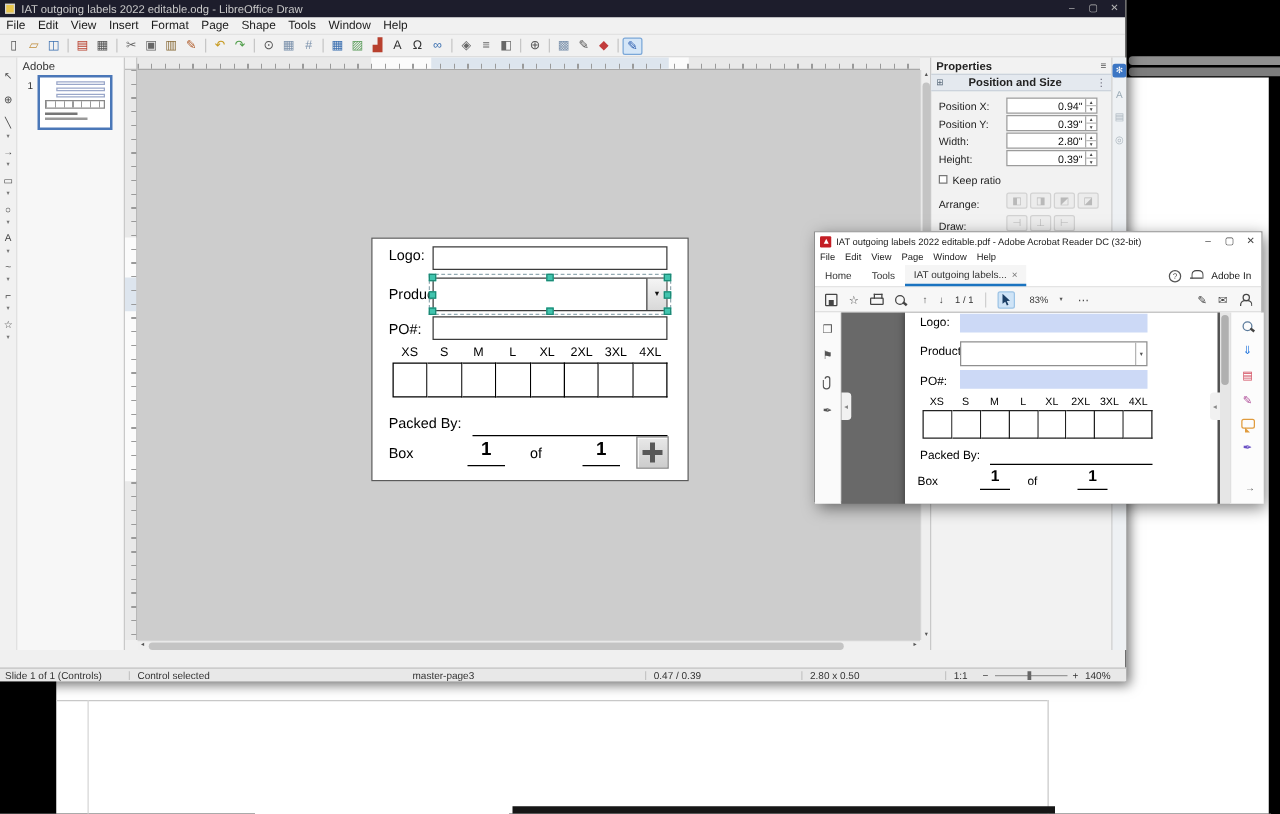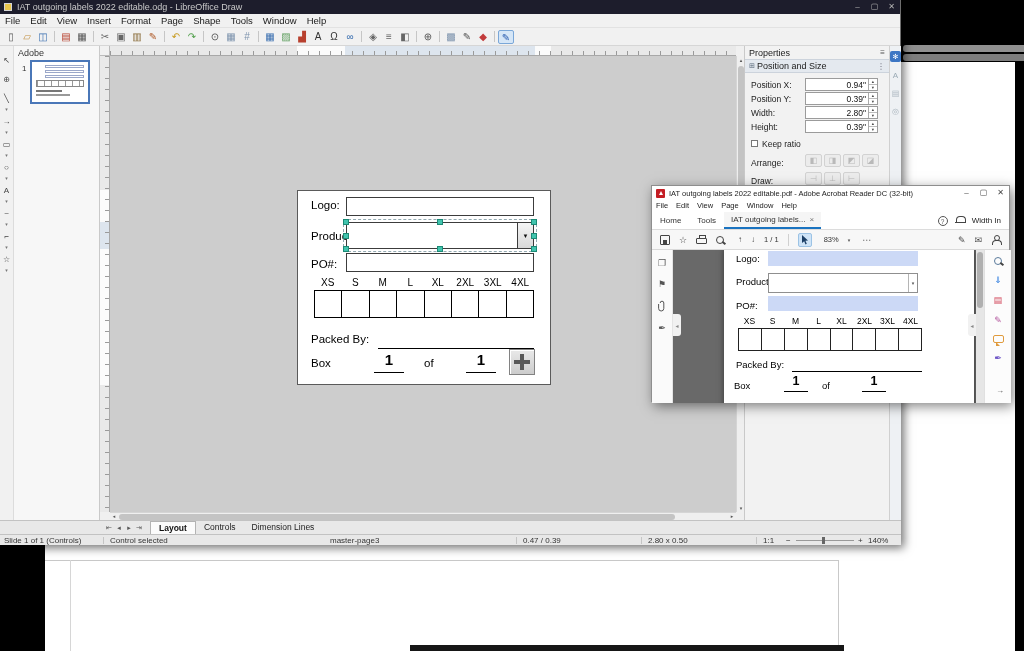--- a/index.html
+++ b/index.html
@@ -247,27 +247,27 @@
   </div>
   <div class="abs" style="left:110px;top:512px;width:626px;height:8px;background:#efefef;border-top:1px solid #d5d5d5">
     <span class="abs" style="left:0;top:0;width:8px;height:8px;font-size:5px;line-height:7px;text-align:center;color:#555">◂</span>
     <div class="abs" style="left:9px;top:1px;width:556px;height:6px;background:#c4c4c4;border-radius:3px"></div>
     <span class="abs" style="right:0;top:0;width:8px;height:8px;font-size:5px;line-height:7px;text-align:center;color:#555">▸</span>
   </div>
   <div class="abs" style="left:736px;top:512px;width:8px;height:8px;background:#efefef"></div>
 
   <div class="abs" style="left:744px;top:46px;width:145px;height:474px;background:#f2f2f2;border-left:1px solid #c9c9c9">
     <div class="row" style="height:13px;padding:0 4px">
-      <span style="font-size:9px;font-weight:normal;color:#222">Properties</span>
+      <span style="font-size:9px;font-weight:bold;color:#222">Properties</span>
       <span class="sp"></span>
       <span style="font-size:8px;color:#555">≡</span>
     </div>
     <div class="row" style="height:14px;background:#e4e9ef;border-top:1px solid #ccd3dc;border-bottom:1px solid #ccd3dc;padding:0 4px">
       <span style="font-size:7px;color:#567">⊞</span>
-      <span style="font-size:9px;font-weight:normal;color:#222;margin-left:2px">Position and Size</span>
+      <span style="font-size:9px;font-weight:bold;color:#222;margin-left:20px">Position and Size</span>
       <span class="sp"></span>
       <span style="font-size:8px;color:#667">⋮</span>
     </div>
     <span class="fldl" style="left:6px;top:34px">Position X:</span>
     <div class="fldb" style="left:60px;top:32px">
       <span class="fldv">0.94"</span>
       <span class="spinb">
           <span>▴</span>
           <span style="border-top:1px solid #bbb">▾</span>
         </span>
@@ -313,29 +313,20 @@
     </div>
   </div>
 
   <div class="abs" style="left:889px;top:46px;width:12px;height:474px;background:#eef1f4;border-left:1px solid #d0d0d0;display:flex;flex-direction:column;align-items:center;padding-top:5px">
     <span style="width:11px;height:11px;background:#3c76c4;border-radius:2px;color:#fff;font-size:7px;line-height:11px;text-align:center;flex:none">✻</span>
     <span style="margin-top:9px;font-size:8px;color:#9aaab5;flex:none">A</span>
     <span style="margin-top:9px;font-size:8px;color:#aab5bd;flex:none">▤</span>
     <span style="margin-top:9px;font-size:8px;color:#aab5bd;flex:none">◎</span>
   </div>
 
-  <div class="row abs" style="left:0;top:520px;width:901px;height:14px;background:#e8e8e8;border-top:1px solid #c2c2c2;padding-left:104px">
-    <span class="navb">⇤</span>
-    <span class="navb">◂</span>
-    <span class="navb">▸</span>
-    <span class="navb">⇥</span>
-    <span style="margin-left:6px;padding:0 8px;font-size:8.5px;font-weight:bold;color:#111;background:#fbfbfb;border:1px solid #b3b3b3;border-bottom:none;height:13px;line-height:13px;flex:none">Layout</span>
-    <span style="padding:0 8px;font-size:8.5px;color:#222;height:13px;line-height:13px;flex:none">Controls</span>
-    <span style="padding:0 8px;font-size:8.5px;color:#222;height:13px;line-height:13px;flex:none">Dimension Lines</span>
-  </div>
 
   <div class="abs" style="left:0;top:534px;width:901px;height:11px;background:#e8e8e8;border-top:1px solid #c2c2c2;font-size:8px;color:#333">
     <span class="st" style="left:4px">Slide 1 of 1 (Controls)</span>
     <span class="stsep" style="left:103px"></span>
     <span class="st" style="left:110px">Control selected</span>
     <span class="st" style="left:330px">master-page3</span>
     <span class="stsep" style="left:516px"></span>
     <span class="st" style="left:523px">0.47 / 0.39</span>
     <span class="stsep" style="left:641px"></span>
     <span class="st" style="left:648px">2.80 x 0.50</span>
@@ -374,21 +365,21 @@
   <div class="row abs" style="left:0;top:26px;width:100%;height:18px;background:#fff;border-bottom:1px solid #dcdcdc">
     <span style="padding:0 8px;font-size:8px;color:#333;line-height:17px;flex:none">Home</span>
     <span style="padding:0 8px;font-size:8px;color:#333;line-height:17px;flex:none">Tools</span>
     <span class="row" style="padding:0 7px;height:17px;background:#f5f5f5;border-bottom:2px solid #1a73c0;flex:none">
       <span style="font-size:8px;color:#333">IAT outgoing labels...</span>
       <span style="font-size:8px;color:#777;margin-left:4px">×</span>
     </span>
     <span class="sp"></span>
     <span style="width:10px;height:10px;border:1px solid #555;border-radius:50%;font-size:6.5px;line-height:9px;text-align:center;color:#555;flex:none">?</span>
     <span class="bell" style="margin:0 8px"></span>
-    <span style="font-size:8px;color:#222;margin-right:8px;flex:none">Width In</span>
+    <span style="font-size:8px;color:#222;margin-right:8px;flex:none">Adobe In</span>
   </div>
 
   <div class="row abs" style="left:0;top:44px;width:100%;height:20px;background:#f7f7f7;border-bottom:1px solid #d9d9d9;padding:0 8px;gap:9px">
     <span class="flop"></span>
     <span style="font-size:9px;color:#444;line-height:10px;flex:none">☆</span>
     <span class="prnt"></span>
     <span class="mag"></span>
     <span style="font-size:8px;color:#444;margin-left:5px;flex:none">↑</span>
     <span style="font-size:8px;color:#444;flex:none">↓</span>
     <span style="font-size:7.5px;color:#333;flex:none">1 / 1</span>

